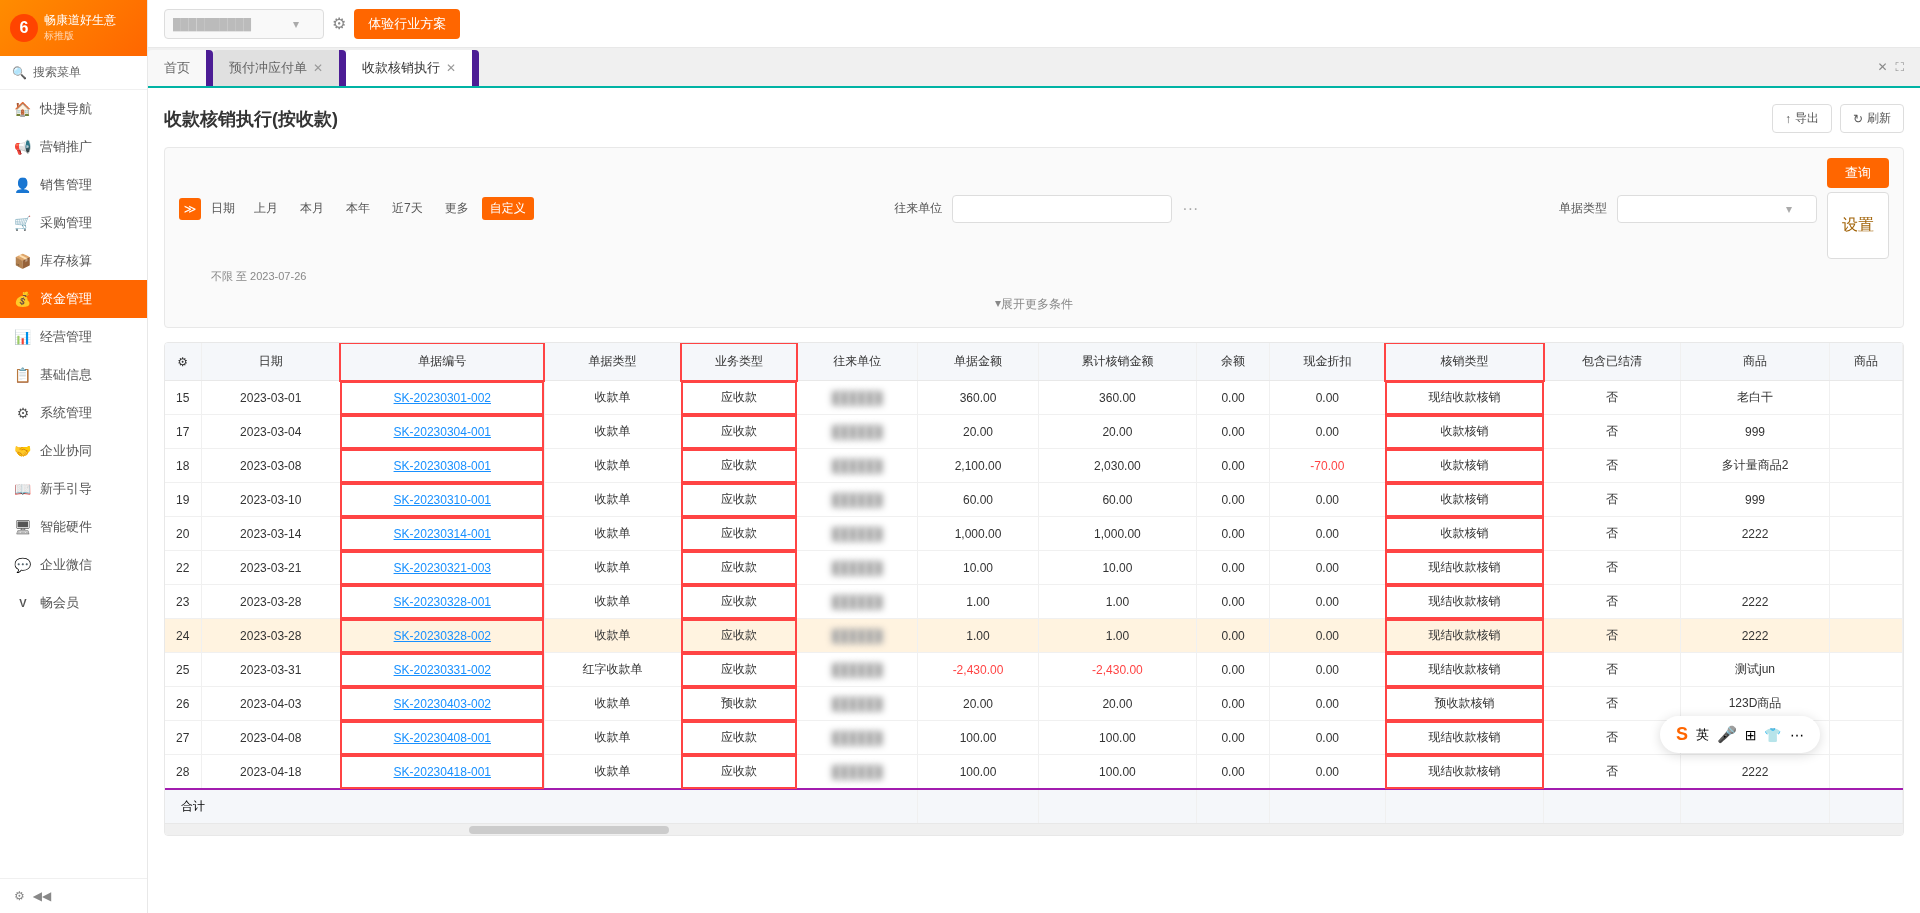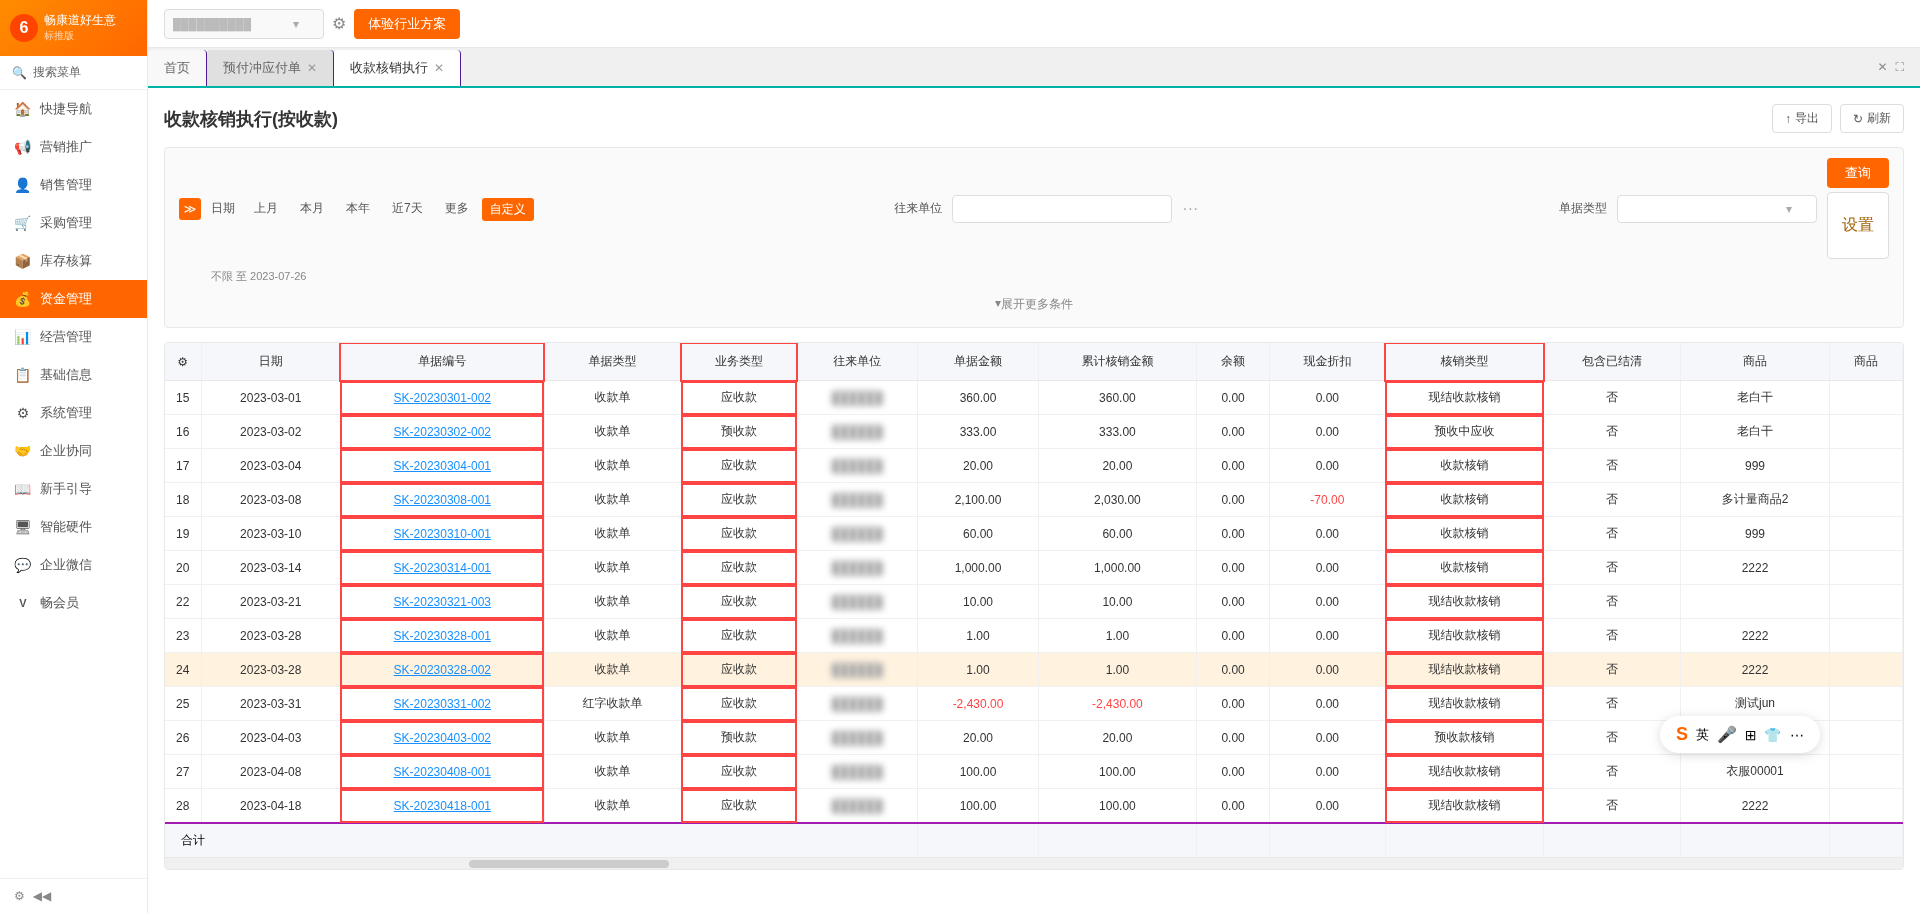--- a/index.html
+++ b/index.html
@@ -99,21 +99,21 @@
       border-bottom: 2px solid #00b3a4;
       flex-shrink: 0;
       position: relative;
     }
     .tab {
       height: 36px;
       padding: 0 16px;
       display: flex; align-items: center; gap: 6px;
       font-size: 13px; cursor: pointer;
       background: #e0e0e0; color: #666;
-      border-right: 1px solid #4c1d95;
+      border-right: 7px solid #4c1d95;
       border-radius: 4px 4px 0 0;
     }
     .tab.home { background: #f8f8f8; }
     .tab.active { background: white; color: #333; }
     .tab-close { color: #999; font-size: 12px; cursor: pointer; }
     .tabbar-controls {
       position: absolute; right: 16px; top: 50%; transform: translateY(-50%);
       display: flex; gap: 8px; color: #888;
     }
 
@@ -144,21 +144,21 @@
       background: #fafafa;
     }
     .filter-row { display: flex; align-items: center; gap: 10px; margin-bottom: 8px; }
     .filter-row:last-child { margin-bottom: 0; }
     .filter-arrow {
       background: #ff6600; color: white; border: none; border-radius: 3px;
       width: 22px; height: 22px; cursor: pointer; font-size: 12px;
       display: flex; align-items: center; justify-content: center;
     }
     .filter-label { color: #555; font-size: 12px; white-space: nowrap; }
-    .filter-date-btns { display: flex; gap: 4px; align-items: flex-end; }
+    .filter-date-btns { display: flex; gap: 4px; align-items: center; }
     .filter-date-btn {
       padding: 3px 8px; font-size: 12px; color: #555; cursor: pointer;
       border: 1px solid transparent; border-radius: 3px;
     }
     .filter-custom-btn {
       background: #ff6600; color: white; border: none; border-radius: 3px;
       padding: 3px 8px; font-size: 12px; cursor: pointer;
     }
     .filter-date-range { font-size: 11px; color: #888; margin-top: 2px; }
     .filter-input {
@@ -440,36 +440,20 @@
     <td class="">360.00</td>
     <td class="">360.00</td>
     <td>0.00</td>
     <td class="">0.00</td>
     <td style="outline: 2px solid #ff4444; outline-offset:-2px;">现结收款核销</td>
     <td>否</td>
     <td>老白干</td>
     <td></td>
   </tr>
             <tr>
-    <td>16</td>
-    <td>2023-03-02</td>
-    <td style="outline: 2px solid #ff4444; outline-offset:-2px;"><span class="link">SK-20230302-002</span></td>
-    <td>收款单</td>
-    <td style="outline: 2px solid #ff4444; outline-offset:-2px;">预收款</td>
-    <td><span class="blurred">██████</span></td>
-    <td class="">333.00</td>
-    <td class="">333.00</td>
-    <td>0.00</td>
-    <td class="">0.00</td>
-    <td style="outline: 2px solid #ff4444; outline-offset:-2px;">预收中应收</td>
-    <td>否</td>
-    <td>老白干</td>
-    <td></td>
-  </tr>
-            <tr>
     <td>17</td>
     <td>2023-03-04</td>
     <td style="outline: 2px solid #ff4444; outline-offset:-2px;"><span class="link">SK-20230304-001</span></td>
     <td>收款单</td>
     <td style="outline: 2px solid #ff4444; outline-offset:-2px;">应收款</td>
     <td><span class="blurred">██████</span></td>
     <td class="">20.00</td>
     <td class="">20.00</td>
     <td>0.00</td>
     <td class="">0.00</td>

